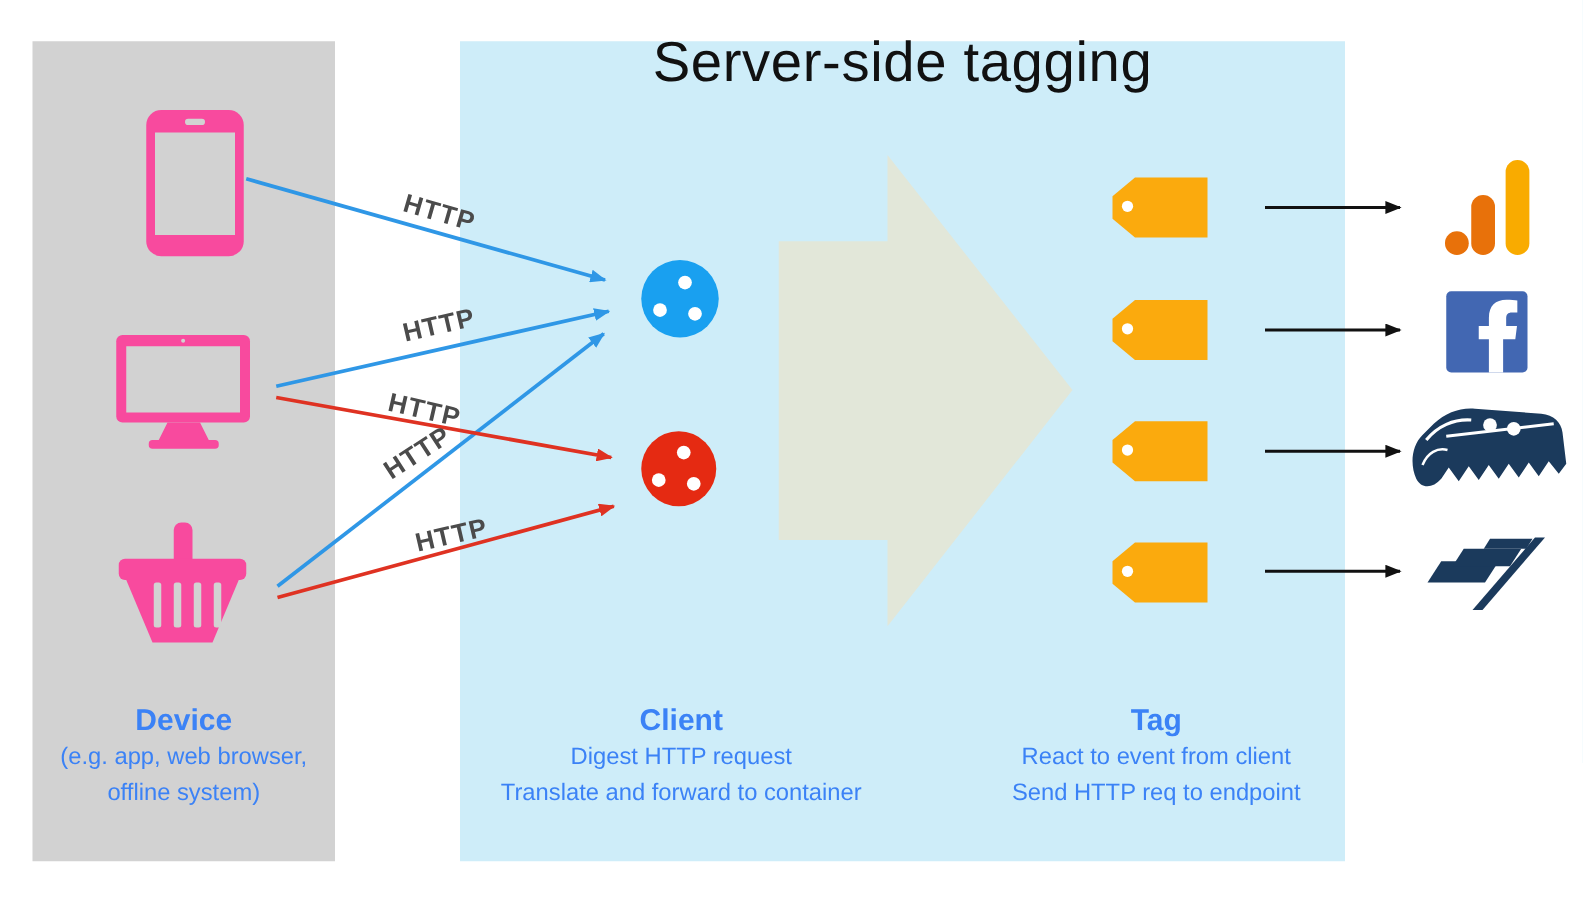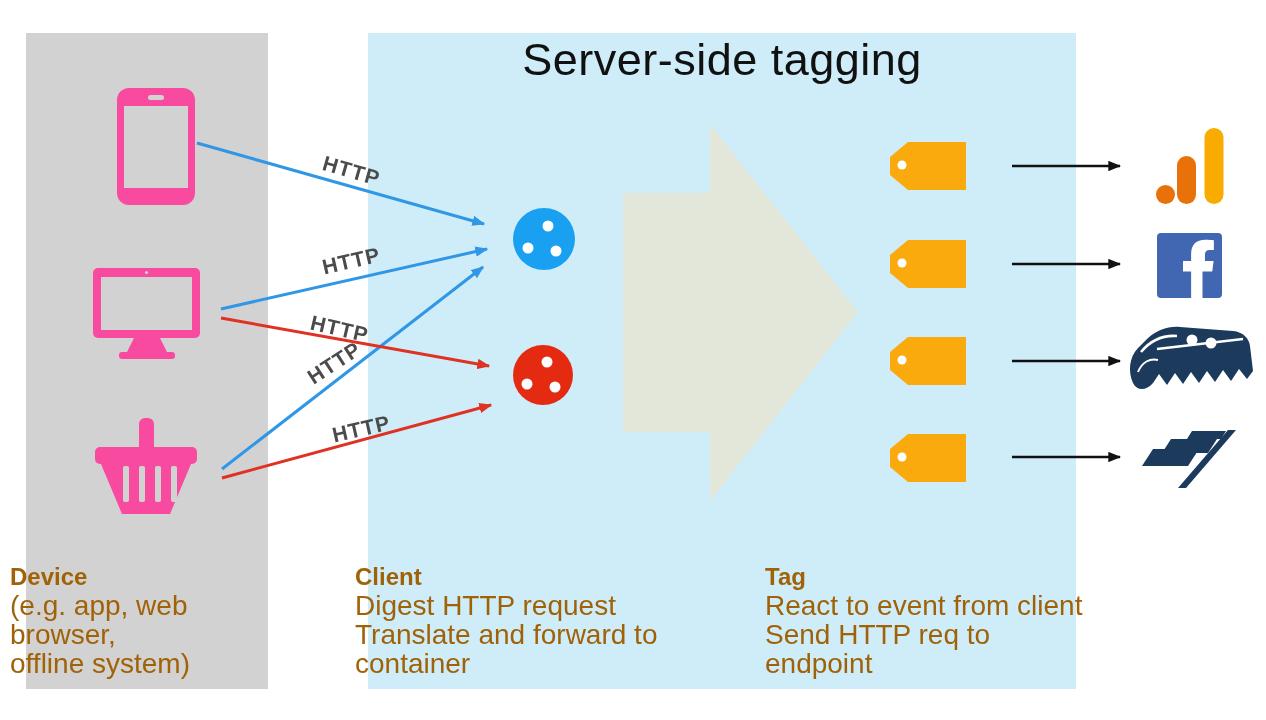--- a/index.html
+++ b/index.html
@@ -4,36 +4,36 @@
 <style>
   html,body{margin:0;padding:0;background:#ffffff;}
   .canvas{
     position:relative;width:1266px;height:720px;overflow:hidden;
     font-family:"Liberation Sans","DejaVu Sans",sans-serif;background:#ffffff;
   }
   .panel{position:absolute;top:33px;height:656px;}
   .panel-gray{left:26px;width:242px;background:#D2D2D2;}
   .panel-blue{left:368px;width:708px;background:#CEEDF9;}
   .title{
-    position:absolute;left:368px;top:34px;width:708px;
+    position:absolute;left:368px;top:24px;width:708px;
     text-align:center;font-size:45px;font-weight:500;color:#111;letter-spacing:.5px;
   }
   .gfx{position:absolute;left:0;top:0;}
   .http-label{
     position:absolute;font-size:21px;font-weight:600;color:#4B4B4B;letter-spacing:1px;
     white-space:nowrap;
   }
   .http-1{left:322px;top:159px;transform:rotate(16deg);}
   .http-2{left:322px;top:249px;transform:rotate(-13deg);}
   .http-3{left:310px;top:317px;transform:rotate(13deg);}
   .http-4{left:305px;top:351px;transform:rotate(-33deg);}
   .http-5{left:332px;top:417px;transform:rotate(-13deg);}
-  .col-label{position:absolute;top:562px;color:#a16207;}
+  .col-label{position:absolute;top:562px;text-align:center;color:#3b82f6;}
   .col-label .col-title{font-size:24px;font-weight:700;line-height:29px;}
-  .col-label .col-line{font-size:28px;font-weight:400;line-height:29px;}
+  .col-label .col-line{font-size:19px;font-weight:400;line-height:29px;}
   .col-device{left:10px;width:274px;}
   .col-client{left:355px;width:380px;}
   .col-tag{left:765px;width:320px;}
 </style>
 </head>
 <body>
 
 <div class="canvas">
 
   <div class="panel panel-gray"></div>

